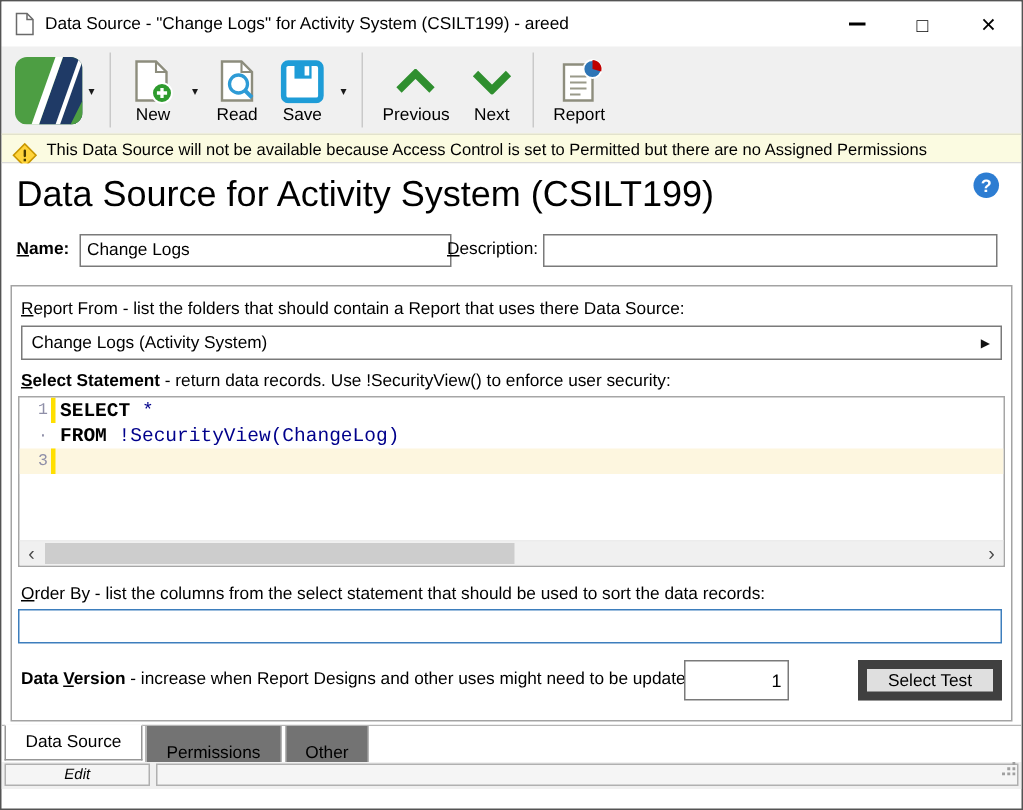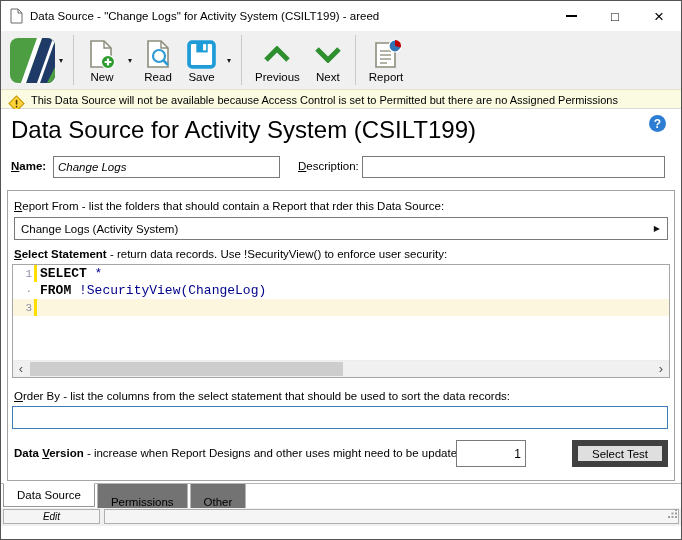--- a/index.html
+++ b/index.html
@@ -204,28 +204,28 @@
   </div>
 
   <div class="header">
     <h1>Data Source for Activity System (CSILT199)</h1>
     <span class="help">?</span>
   </div>
 
   <div class="formarea">
 
     <span class="lbl b" style="left:10px;top:14px;"><span class="u">N</span><span>ame:</span></span>
-    <input class="txt" style="left: 52px; top: 10px; width: 227px; height: 22px; font-style: italic;" value="Change Logs">
+    <input class="txt" style="left: 52px; top: 10px; width: 248px; height: 22px;" value="Change Logs">
 
     <span class="lbl" style="left:297px;top:14px;"><span class="u">D</span><span>escription:</span></span>
     <input class="txt" style="left: 361px; top: 10px; width: 303px; height: 22px;" value="">
 
     <div class="groupbox">
 
-      <span class="lbl" style="left:6px;top:9px;"><span class="u">R</span><span>eport From</span><span> - list the folders that should contain a Report that rder this Data Source:</span></span>
+      <span class="lbl" style="left:6px;top:9px;"><span class="u">R</span><span>eport From</span><span> - list the folders that should contain a Report that uses there Data Source:</span></span>
       <div class="combo">
         <span>Change Logs (Activity System)</span>
         <span class="combo-arrow">▶</span>
       </div>
 
       <span class="lbl" style="left:6px;top:57px;"><span class="b u">S</span><span class="b">elect Statement</span><span> - return data records. Use !SecurityView() to enforce user security:</span></span>
 
       <div class="editor">
         <div class="eline">
           <span class="lnum">1</span>

